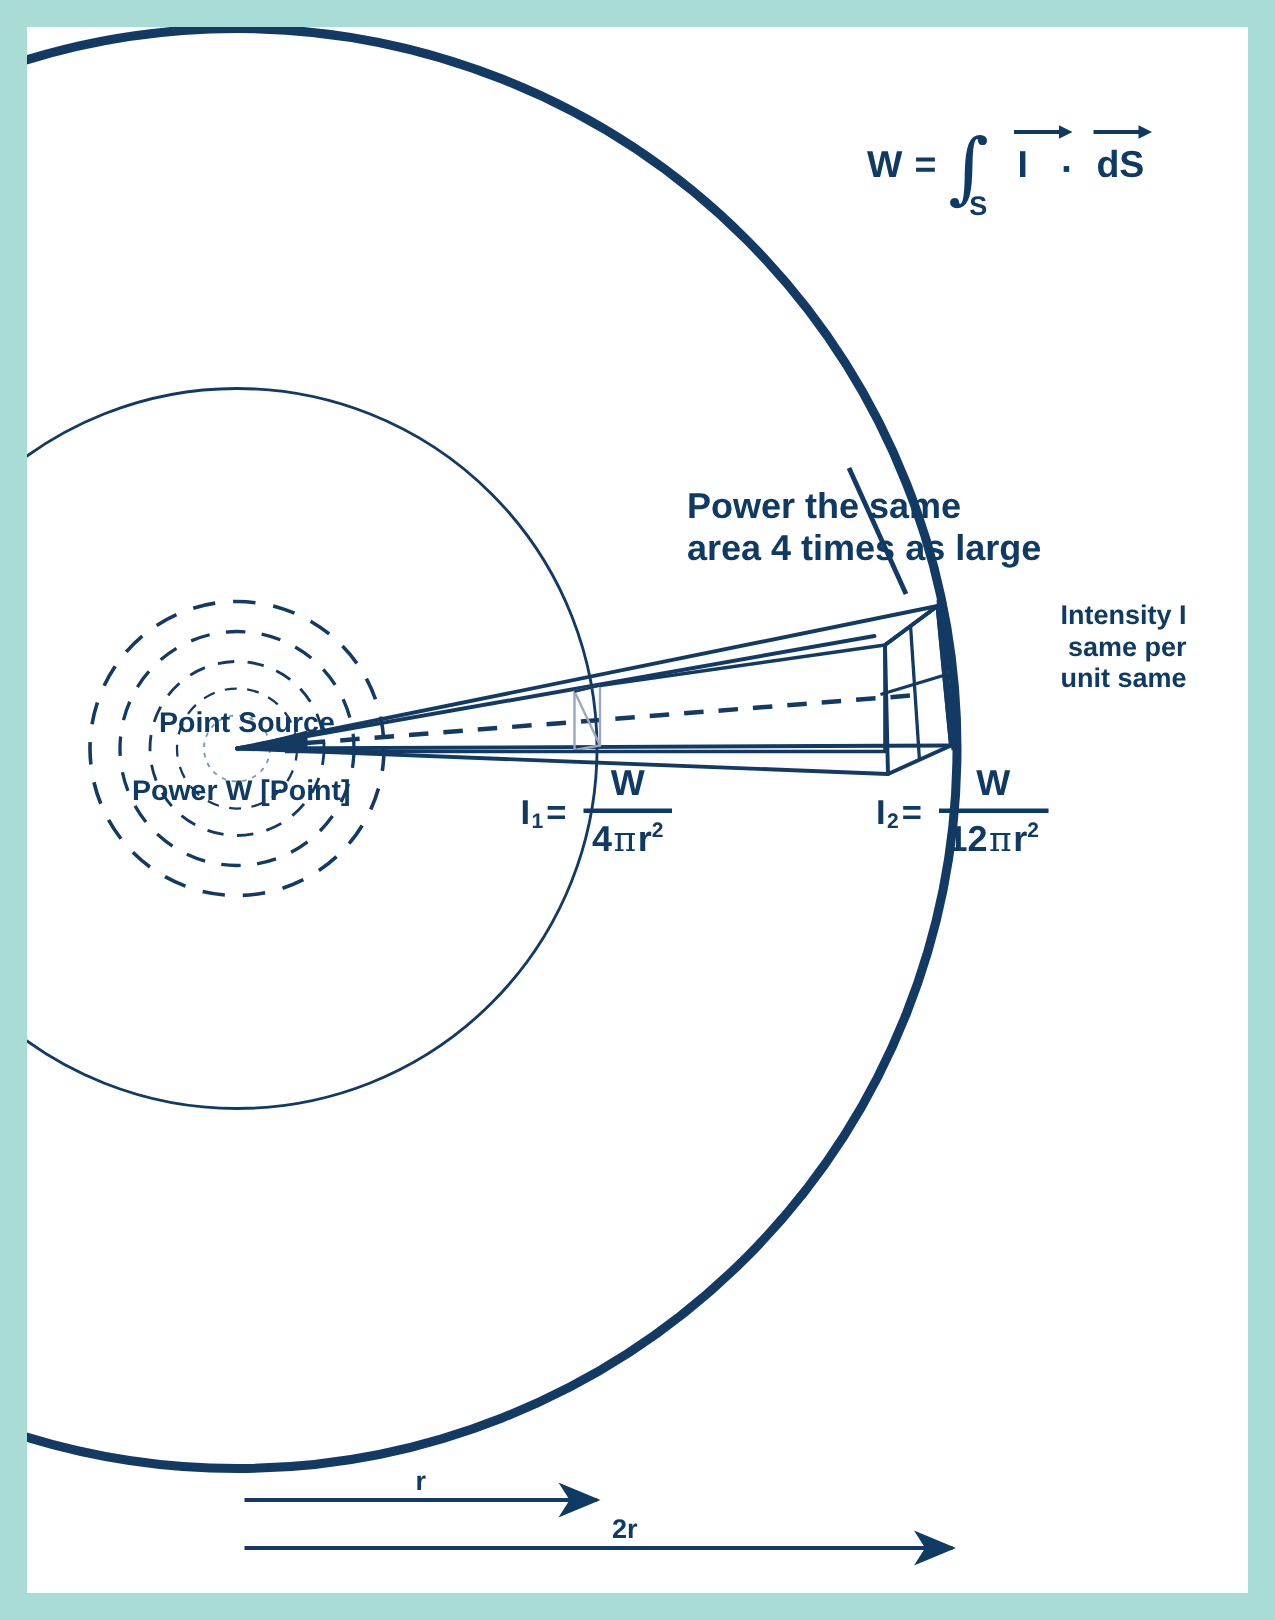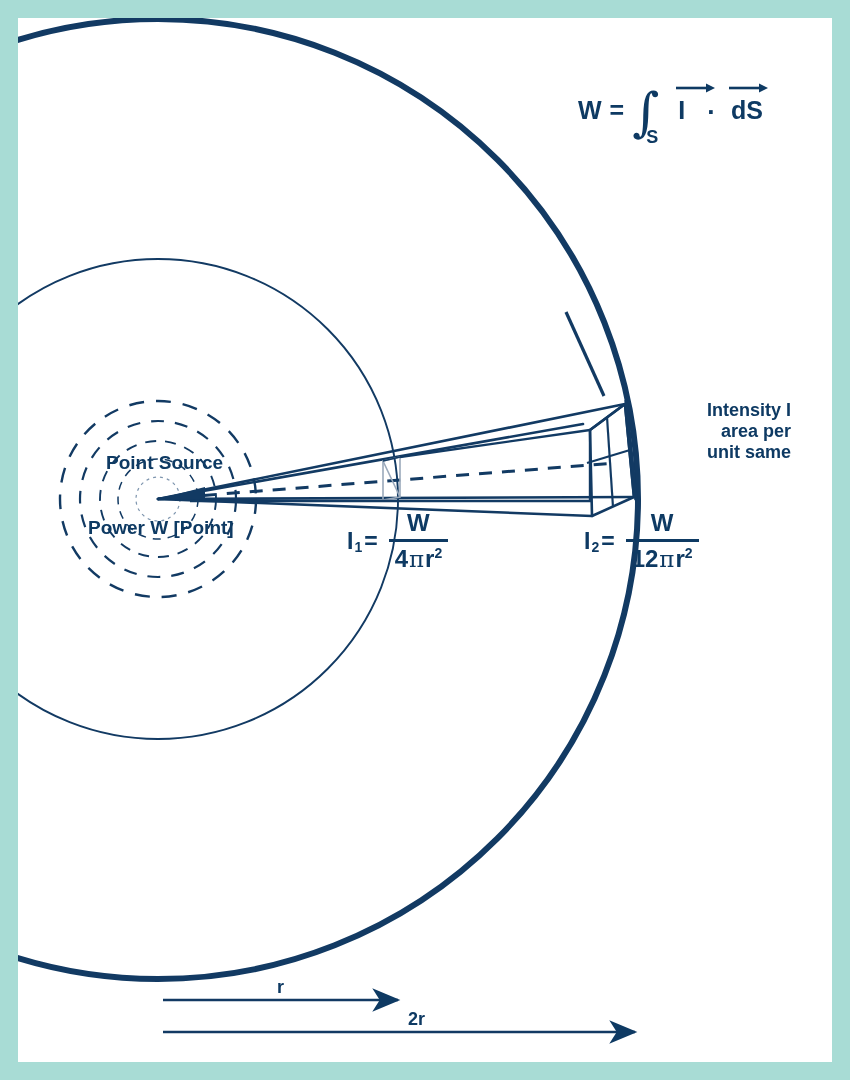--- a/index.html
+++ b/index.html
@@ -38,21 +38,21 @@
     display: block;
   }
   .lbl {
     position: absolute;
     color: #0e3a63;
     font-family: "Liberation Sans", sans-serif;
     font-weight: bold;
     white-space: nowrap;
     line-height: 1.18;
   }
-  #label-point-source { left: 106px; top: 452px; font-size: 19px; }
+  #label-point-source { left: 106px; top: 472px; font-size: 19px; }
   #label-power-w      { left: 88px;  top: 517px; font-size: 19px; }
   #label-power-same   { left: 458px; top: 324px; font-size: 24px; }
   #label-intensity    { left: 707px; top: 400px; font-size: 18px; text-align: right; }
   #label-r            { left: 277px; top: 977px; font-size: 18px; }
   #label-2r           { left: 408px; top: 1009px; font-size: 18px; }
 
   
   #formula-top {
     position: absolute;
     left: 578px;
@@ -199,24 +199,28 @@
 
       <line x1="163" y1="1000" x2="398" y2="1000" stroke="#123a63" stroke-width="2.6" marker-end="url(#arrowHead)"></line>
       <line x1="163" y1="1032" x2="635" y2="1032" stroke="#123a63" stroke-width="2.6" marker-end="url(#arrowHead)"></line>
     </g>
   </svg>
 
   <div class="lbl" id="label-point-source">Point Source</div>
 
   <div class="lbl" id="label-power-w">Power W [Point]</div>
 
+  <div class="lbl" id="label-power-same">
+    <div>Power the same</div>
+    <div>area 4 times as large</div>
+  </div>
 
   <div class="lbl" id="label-intensity">
     <div>Intensity I</div>
-    <div>area per</div>
+    <div>same per</div>
     <div>unit same</div>
   </div>
 
   <div class="lbl" id="label-r">r</div>
 
   <div class="lbl" id="label-2r">2r</div>
 
   <div id="formula-top">
     <span>W</span>
     <span class="eq" style="margin-left:8px;">=</span>

